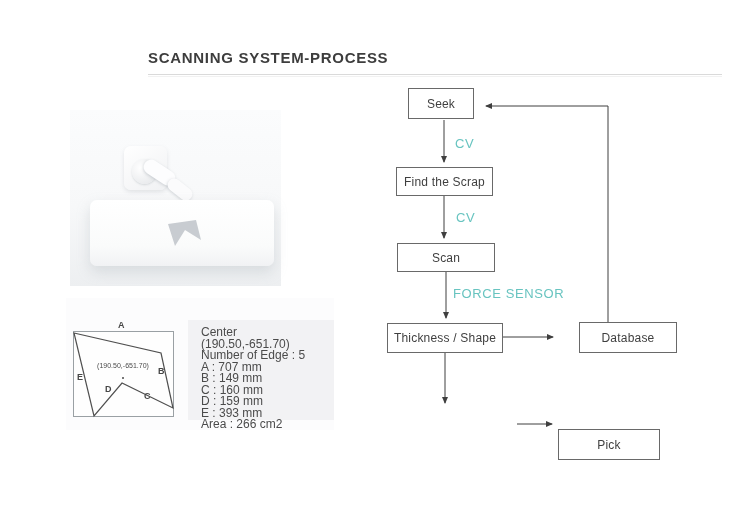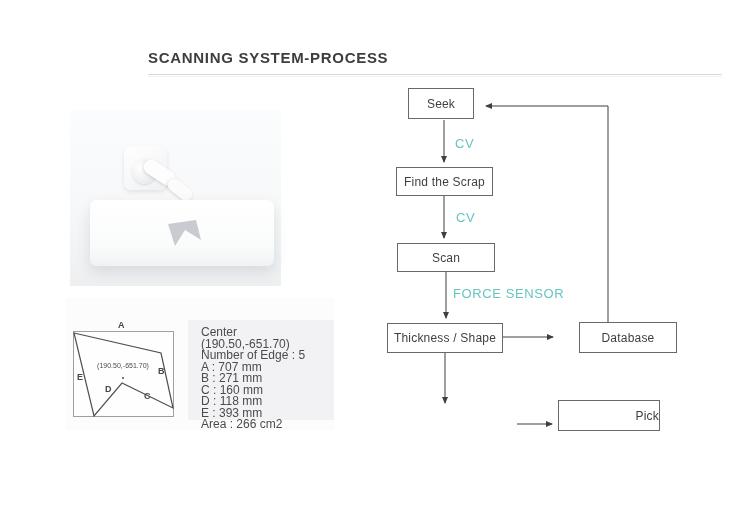--- a/index.html
+++ b/index.html
@@ -82,21 +82,21 @@
     position:absolute; background:#ffffff; border:1px solid #696969;
     display:flex; align-items:center; justify-content:center;
     font-size:12px; color:#3f3f3f; letter-spacing:.2px;
   }
   .node-seek      { left:408px; top:88px;  width:66px;  height:31px; }
   .node-find      { left:396px; top:167px; width:97px;  height:29px;text-align:right; }
   .node-scan      { left:397px; top:243px; width:98px;  height:29px; }
   .node-thickness { left:387px; top:323px; width:116px; height:30px; }
   .node-database  { left:559px; top:322px; width:98px;  height:31px;margin-left:20px; }
   .node-picking   { left:372px; top:408px; width:145px; height:32px; }
-  .node-pick      { left:558px; top:400px; width:102px; height:31px;justify-content:flex-end; }
+  .node-pick      { left:558px; top:429px; width:102px; height:31px; }
 
   .flow-edge-label {
     position:absolute; color:#68c4c0; font-size:13px; letter-spacing:.6px;
   }
   .label-cv1   { left:455px; top:136px; }
   .label-cv2   { left:456px; top:210px; }
   .label-force { left:453px; top:286px; }
 </style>
 </head>
 <body>
@@ -131,23 +131,23 @@
     <span class="edge-letter" style="left:39px; top:86px;">D</span>
     <span class="edge-letter" style="left:11px; top:74px;">E</span>
 
     <span class="poly-center-label">(190.50,-651.70)</span>
     <span class="poly-center-dot"></span>
 
     <div class="measurement-readout">
       <div>Center (190.50,-651.70)</div>
       <div>Number of Edge : 5</div>
       <div>A : 707 mm</div>
-      <div>B : 271 mm</div>
+      <div>B : 149 mm</div>
       <div>C : 160 mm</div>
-      <div>D : 118 mm</div>
+      <div>D : 159 mm</div>
       <div>E : 393 mm</div>
       <div>Area : 266 cm2</div>
     </div>
   </div>
 
   <svg class="flow-arrows" width="730" height="514" viewBox="0 0 730 514">
     <defs>
       <marker id="ah" markerWidth="7" markerHeight="6" refX="6" refY="3" orient="auto" markerUnits="userSpaceOnUse">
         <path d="M0,0 L7,3 L0,6 z" fill="#3f3f3f"></path>
       </marker>

